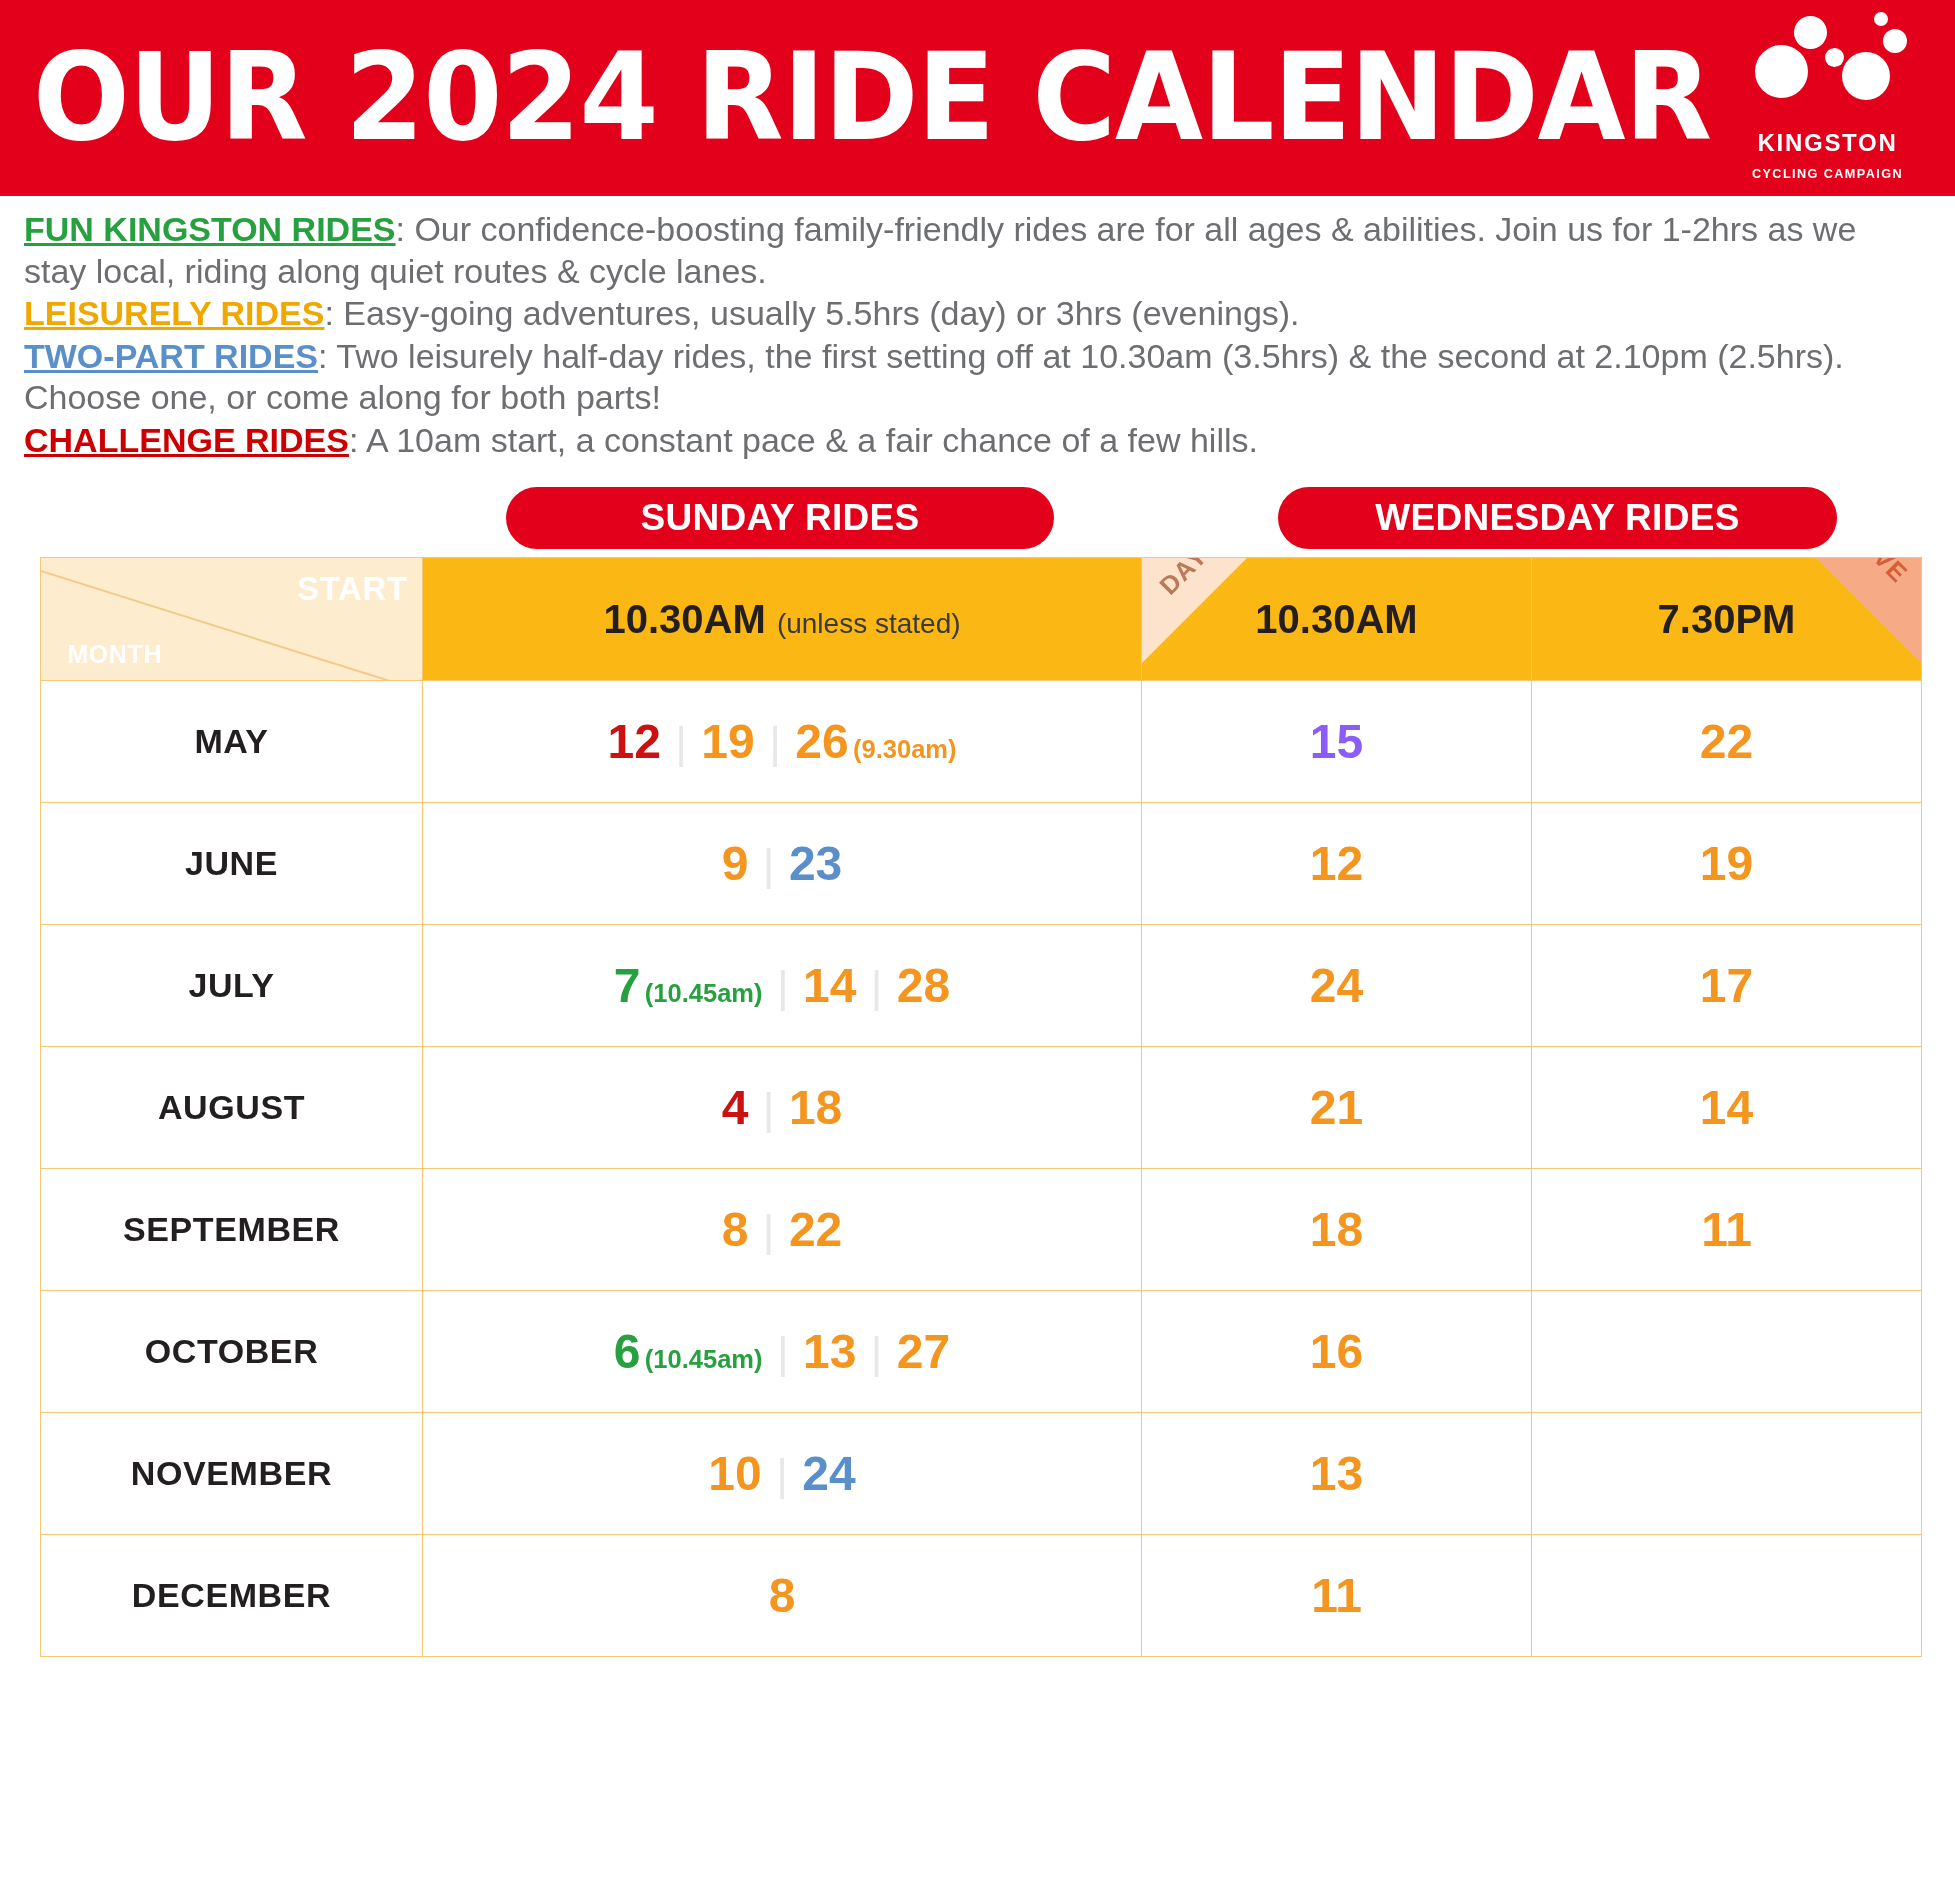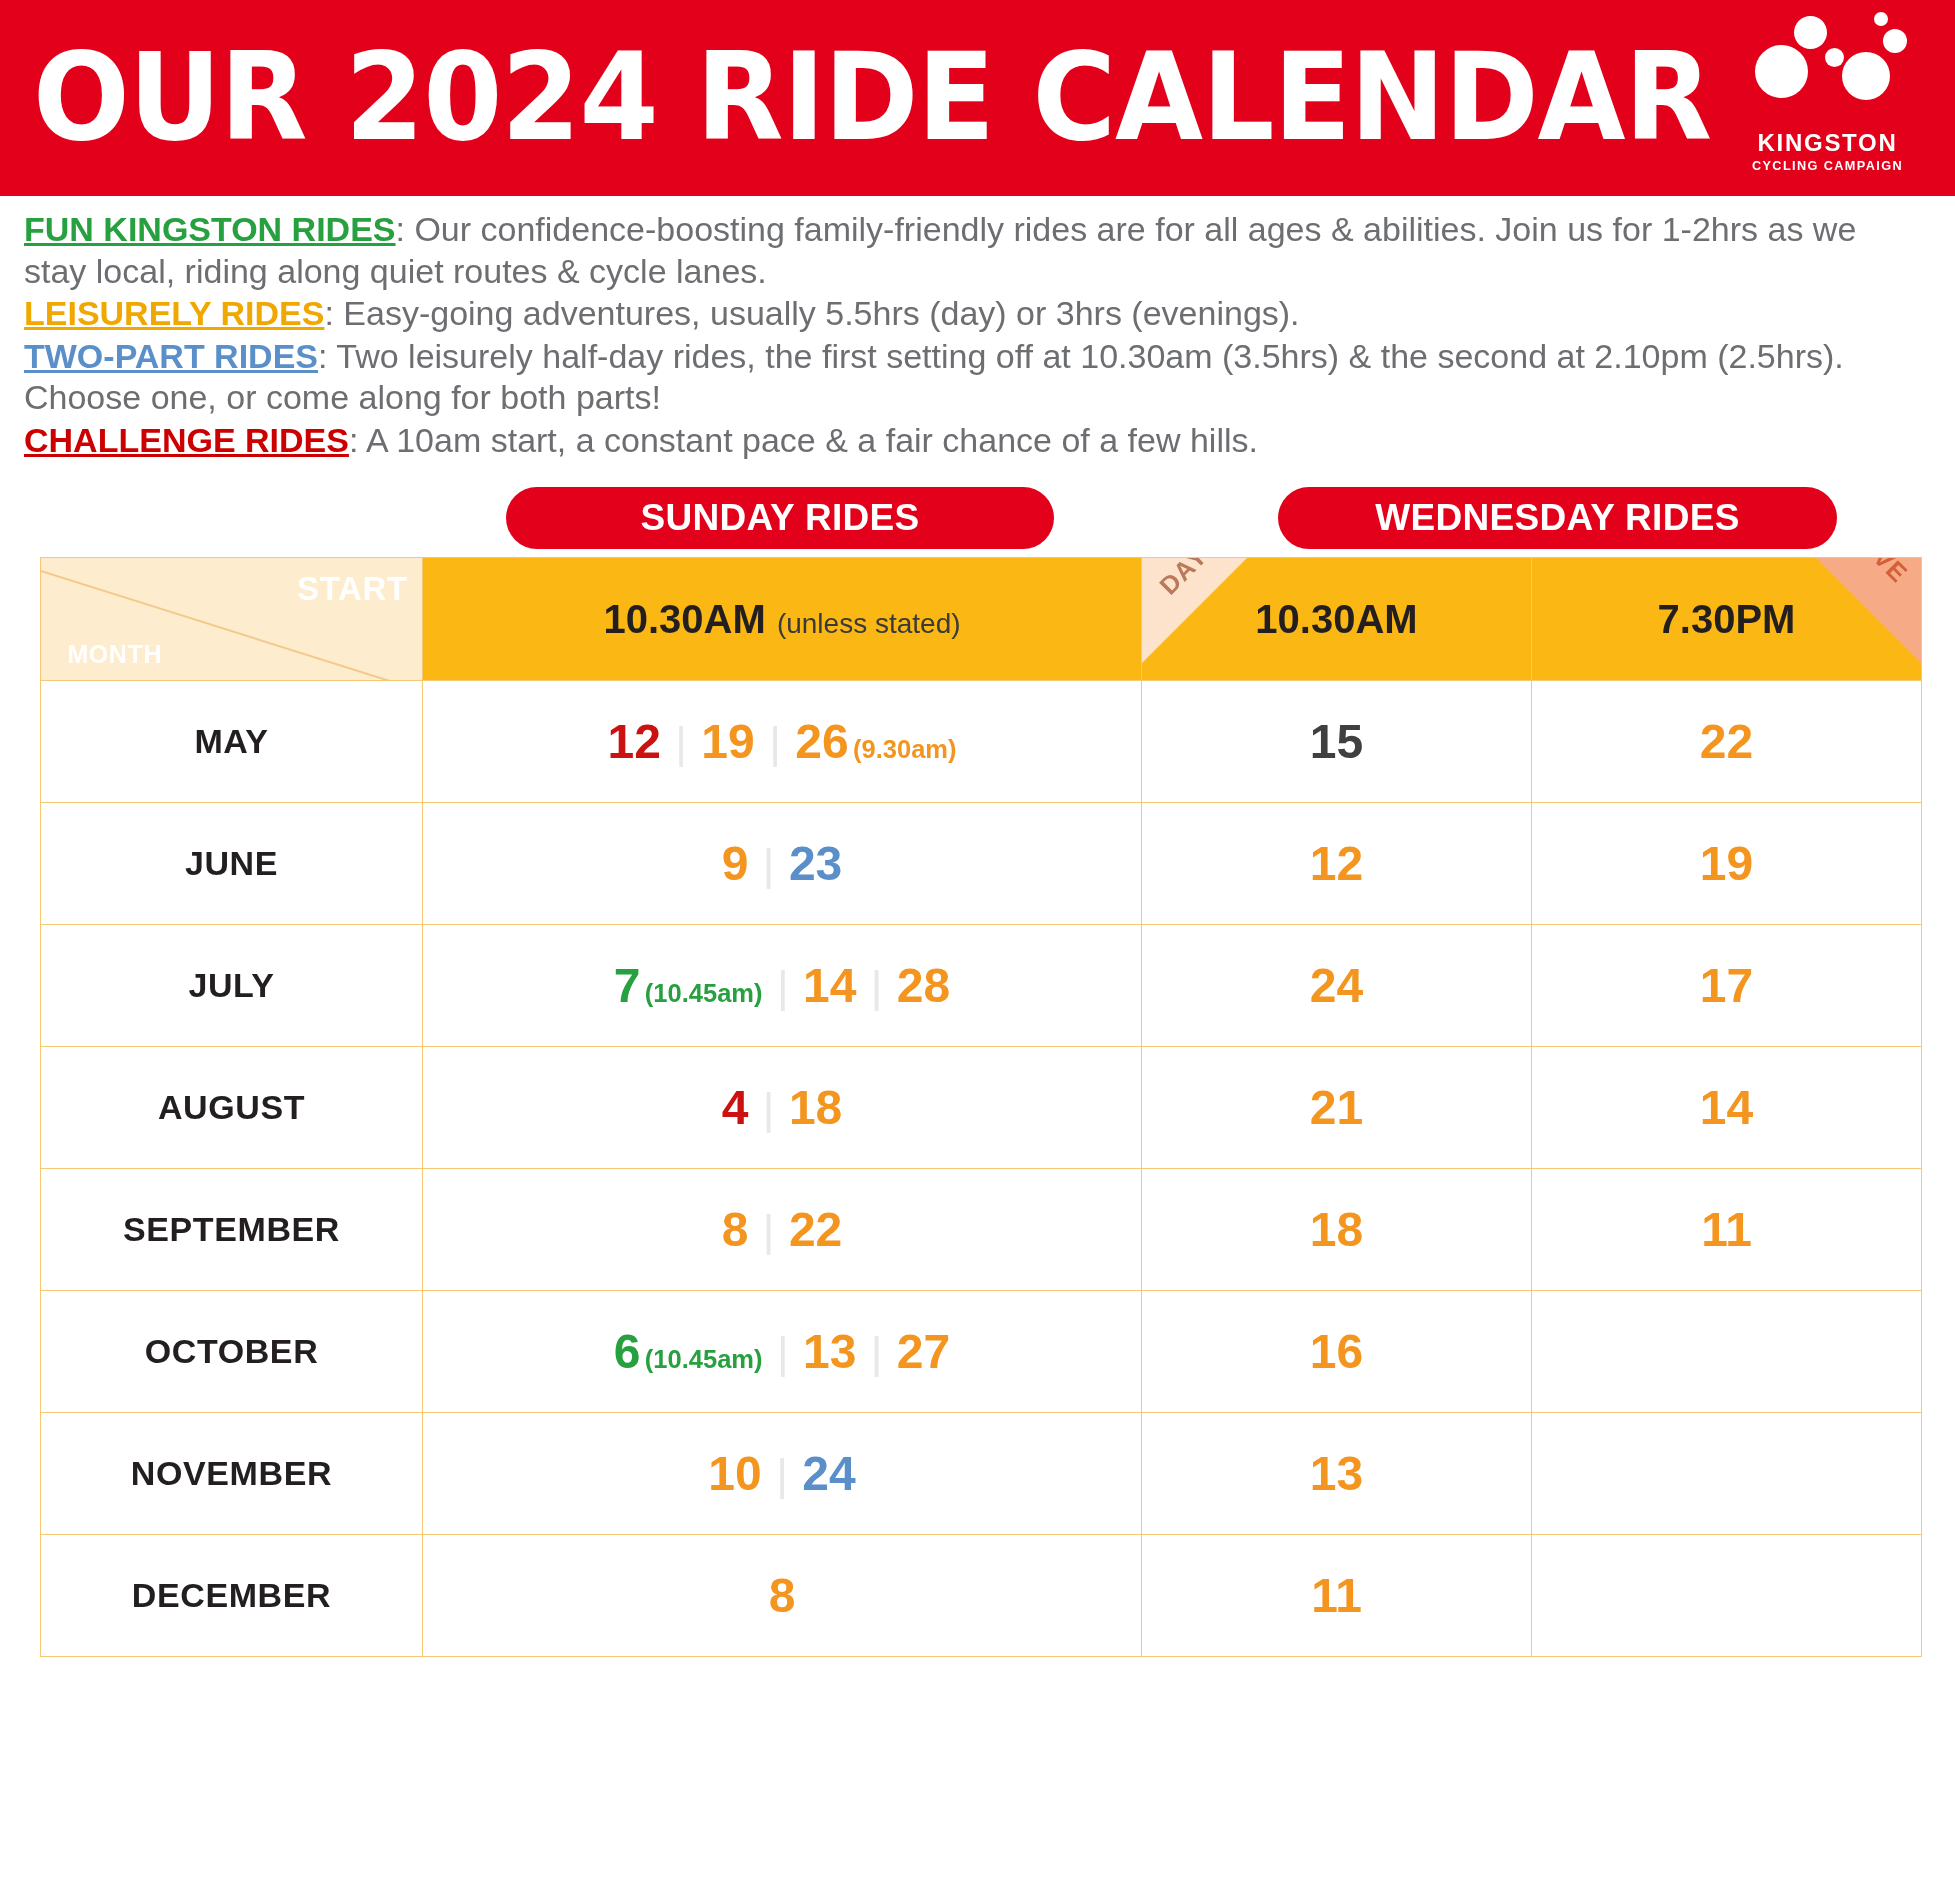--- a/index.html
+++ b/index.html
@@ -68,21 +68,21 @@
     font-size: 24px;
     line-height: 1.05;
     margin-top: -8.9px;
   }
   .logo-sub {
     color: #ffffff;
     text-align: center;
     font-weight: bold;
     letter-spacing: 1.4px;
     font-size: 12.7px;
-    margin-top: 4px;
+    margin-top: 12px;
   }
 
   
   .intro {
     padding: 13.3px 28px 0 24px;
     font-size: 34px;
     line-height: 1.22;
     color: #6d6e71;
   }
   .intro p { margin: 0 0 1.1px 0; }
@@ -351,21 +351,21 @@
           <td class="month-cell">MAY</td>
           <td class="dates-cell">
             <div class="dates-inner">
               <span class="date" style="color: rgb(204, 17, 17);">12</span>
               <span class="sep">|</span>
               <span class="date" style="color: rgb(243, 149, 30);">19</span>
               <span class="sep">|</span>
               <span class="date" style="color: rgb(243, 149, 30);">26<span class="sub">(9.30am)</span></span>
             </div>
           </td>
-          <td class="single-cell" style="color: #404040;">15</td>
+          <td class="single-cell" style="color: #8b5cf6;">15</td>
           <td class="single-cell" style="color: rgb(243, 149, 30);">22</td>
         </tr>
         <tr>
           <td class="month-cell">JUNE</td>
           <td class="dates-cell">
             <div class="dates-inner">
               <span class="date" style="color: rgb(243, 149, 30);">9</span>
               <span class="sep">|</span>
               <span class="date" style="color: rgb(91, 143, 201);">23</span>
             </div>

